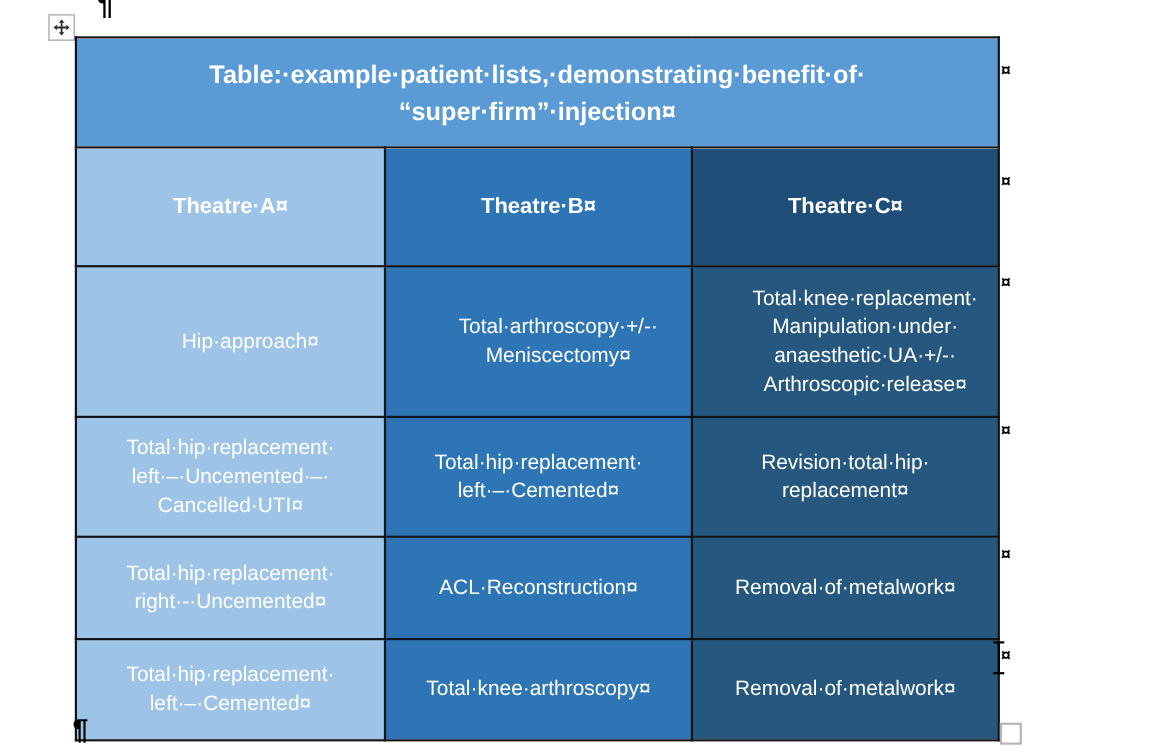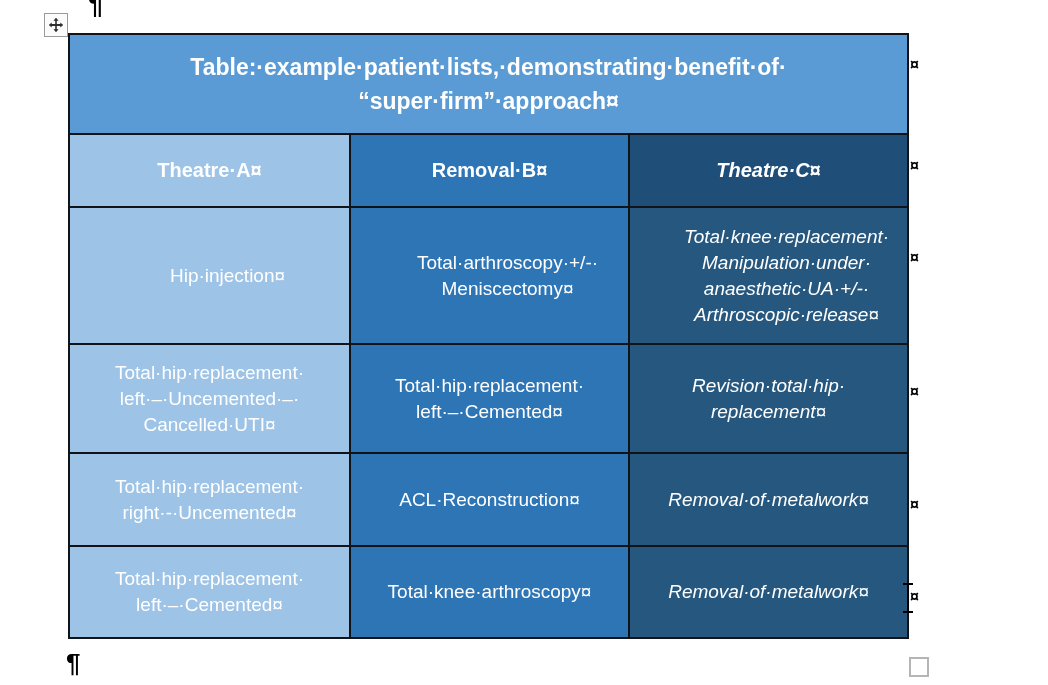--- a/index.html
+++ b/index.html
@@ -27,29 +27,29 @@
     white-space: pre-line;
     padding: 2px 10px;
     box-sizing: border-box;
     overflow: hidden;
   }
   td.title-cell {
     background: var(--title-bg, #5B9BD5);
     font-size: 23px; font-weight: 700; line-height: 34px;
     height: 100px;
   }
-  tr.header-row td { font-size: 20px; font-weight: 700; height: 73px; }
+  tr.header-row td { font-size: 20px; font-weight: 700; height: 108px; }
   tr.body-row td   { font-size: 19px; line-height: 26px; }
   tr.row-1 td { height: 137px; padding-left: 46px; }
   tr.row-2 td { height: 109px; }
   tr.row-3 td { height: 93px; }
   tr.row-4 td { height: 92px; }
   td.col-a { background: var(--col-a-bg, #9DC3E6); }
   td.col-b { background: var(--col-b-bg, #2E75B6); }
-  td.col-c { background: var(--col-c-bg, #26587F); font-style: italic; }
+  td.col-c { background: var(--col-c-bg, #26587F); }
   tr.header-row td.col-c { background: var(--col-c-header-bg, #1F4E79); }
 
   
   .pilcrow {
     position: absolute; color: #000;
     font-weight: 700; line-height: 1;
   }
   .pilcrow-top    { left: 88px; top: -10px; font-size: 28px; }
   .pilcrow-bottom { left: 66px; top: 650px; font-size: 26px; }
 
@@ -115,29 +115,29 @@
 
   <table class="doc-table">
     <colgroup>
       <col style="width:281px">
       <col style="width:279px">
       <col style="width:279px">
     </colgroup>
     <tbody>
         <tr class="title-row">
       <td class="title-cell" colspan="3">Table:·example·patient·lists,·demonstrating·benefit·of·
-“super·firm”·approach¤</td>
+“super·firm”·injection¤</td>
     </tr>
     <tr class="header-row">
       <td class="col-a">Theatre·A¤</td>
-      <td class="col-b">Removal·B¤</td>
+      <td class="col-b">Theatre·B¤</td>
       <td class="col-c">Theatre·C¤</td>
     </tr>
     <tr class="body-row row-1">
-      <td class="col-a">Hip·injection¤</td>
+      <td class="col-a">Hip·approach¤</td>
       <td class="col-b">Total·arthroscopy·+/-·
 Meniscectomy¤</td>
       <td class="col-c">Total·knee·replacement·
 Manipulation·under·
 anaesthetic·UA·+/-·
 Arthroscopic·release¤</td>
     </tr>
     <tr class="body-row row-2">
       <td class="col-a">Total·hip·replacement·
 left·–·Uncemented·–·

